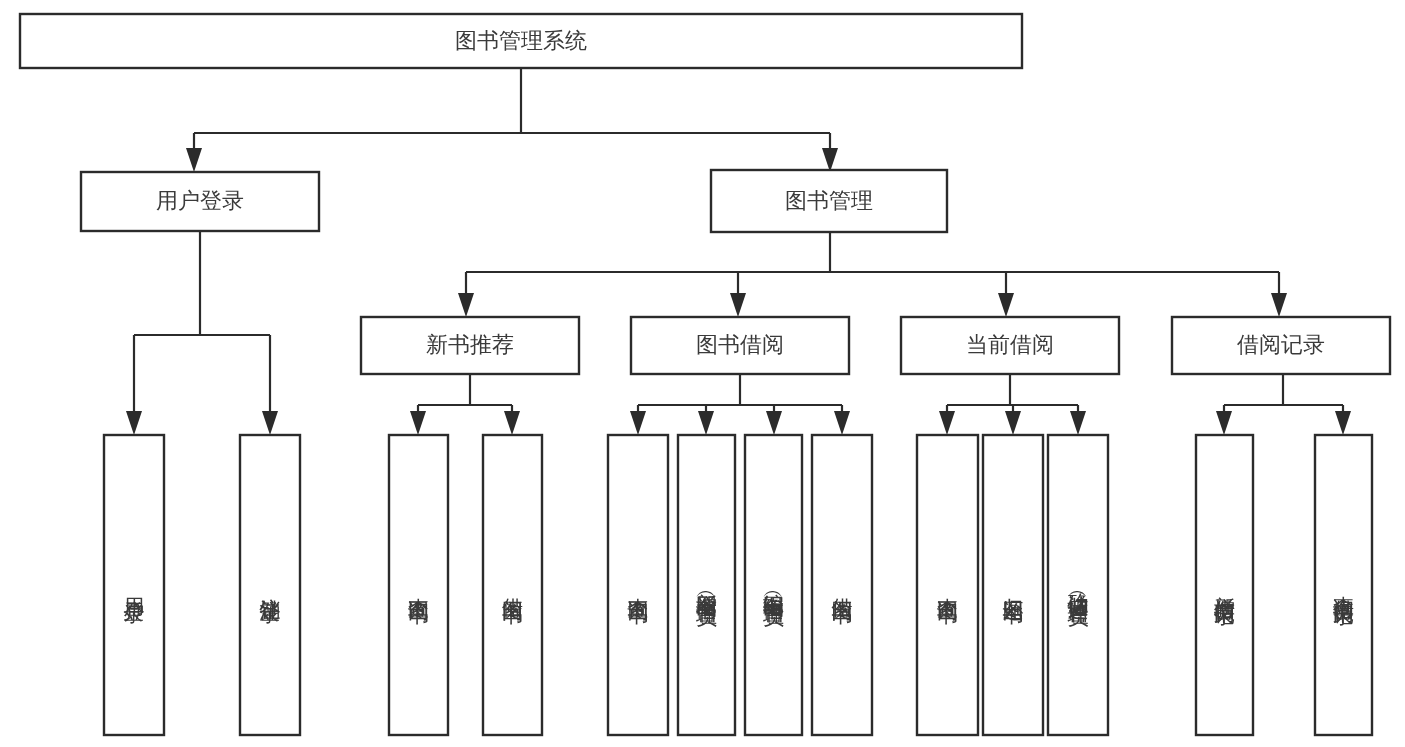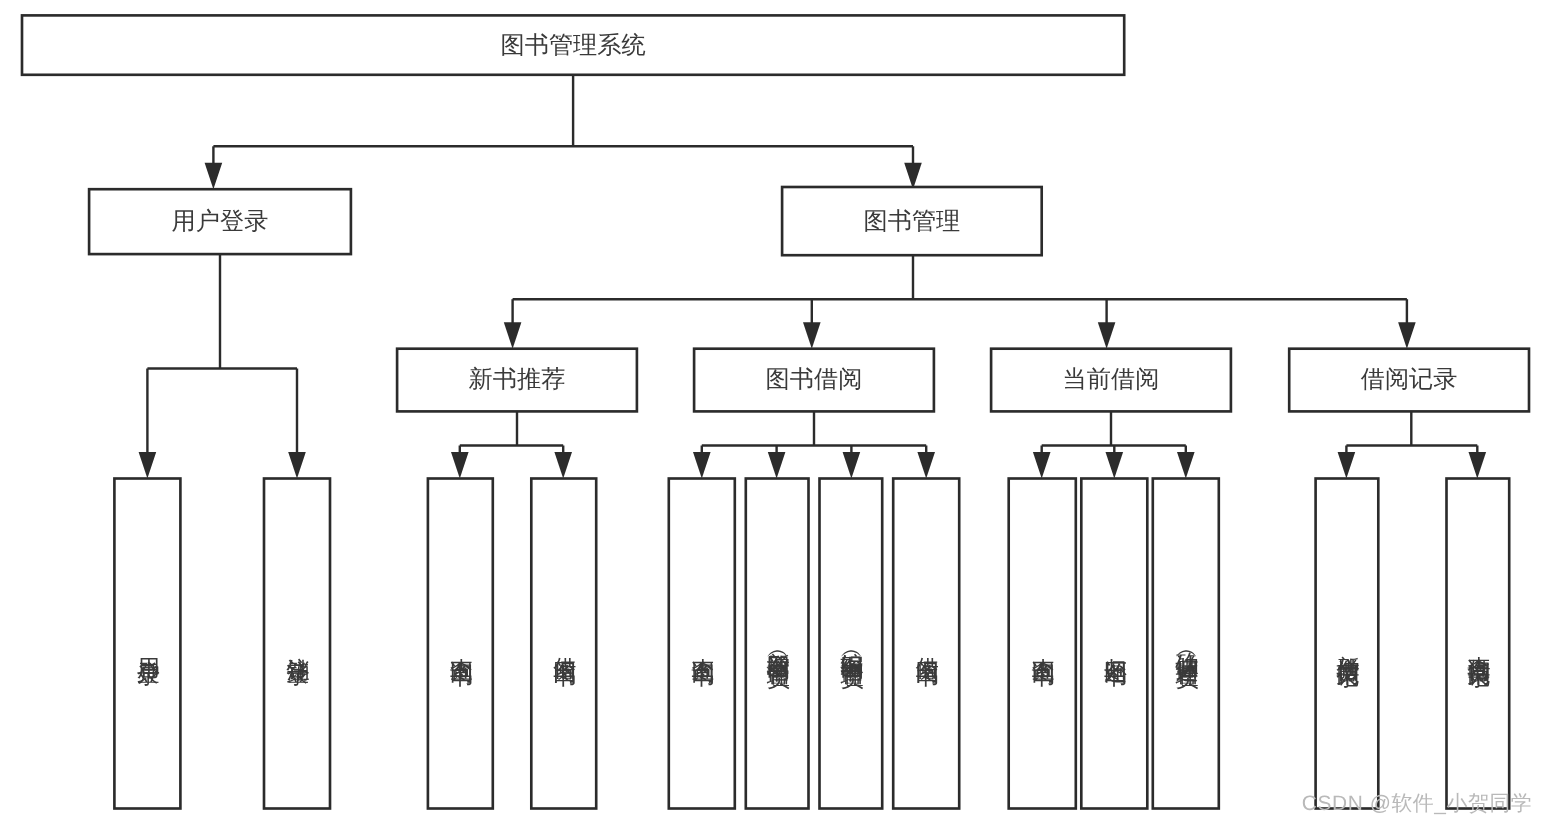--- a/index.html
+++ b/index.html
@@ -220,14 +220,13 @@
   <div class="node-label-v" style="left:745px; top:435px; width:57px; height:300px;">编辑图书（管理员）</div>
   <div class="node-label-v" style="left:812px; top:435px; width:60px; height:300px;">借阅图书</div>
 
   <div class="node-label-v" style="left:917px; top:435px; width:61px; height:300px;">查询图书</div>
   <div class="node-label-v" style="left:983px; top:435px; width:60px; height:300px;">归还图书</div>
   <div class="node-label-v" style="left:1048px; top:435px; width:60px; height:300px;">确认归还（管理员）</div>
 
   <div class="node-label-v" style="left:1196px; top:435px; width:57px; height:300px;">新增借阅记录</div>
   <div class="node-label-v" style="left:1315px; top:435px; width:57px; height:300px;">查询借阅记录</div>
 
-  <div class="watermark">CSDN @软件_小贺同学</div>
 </div>
 
 </body></html>

